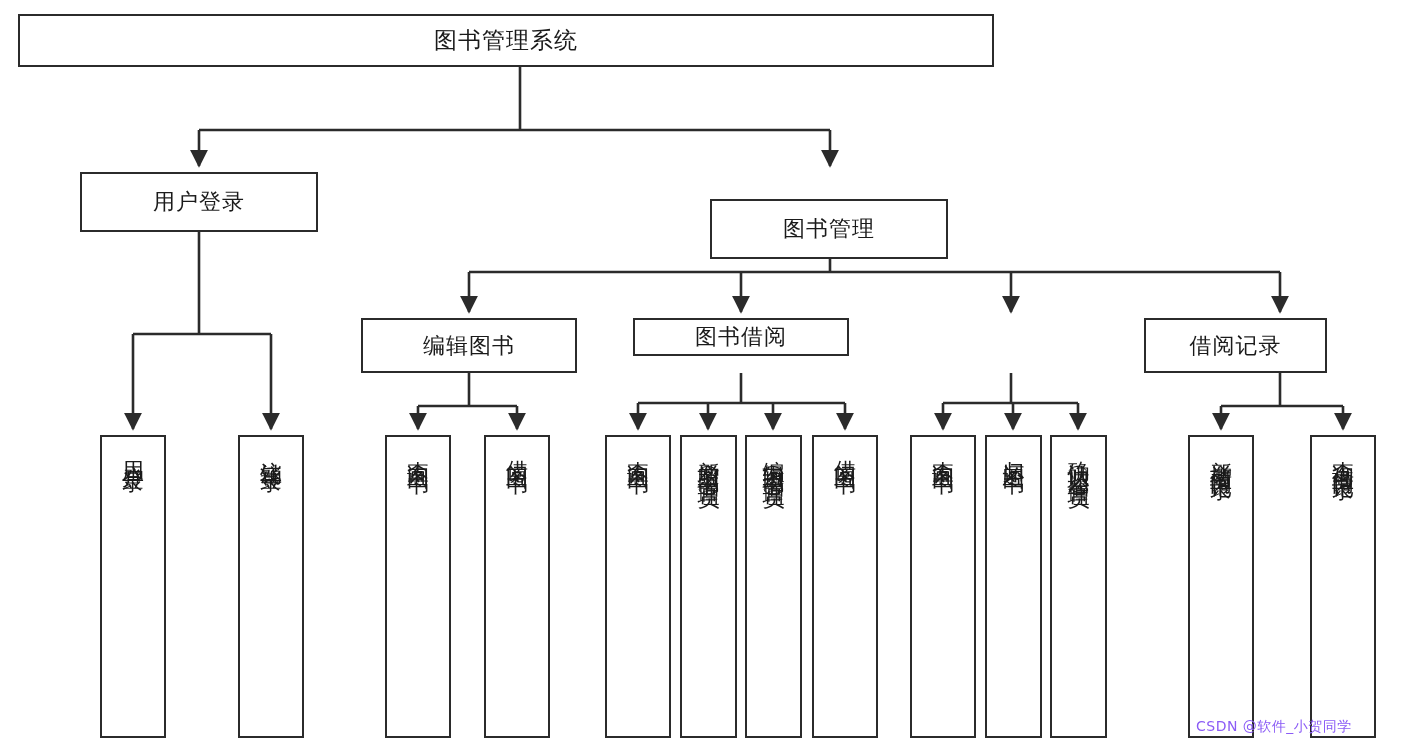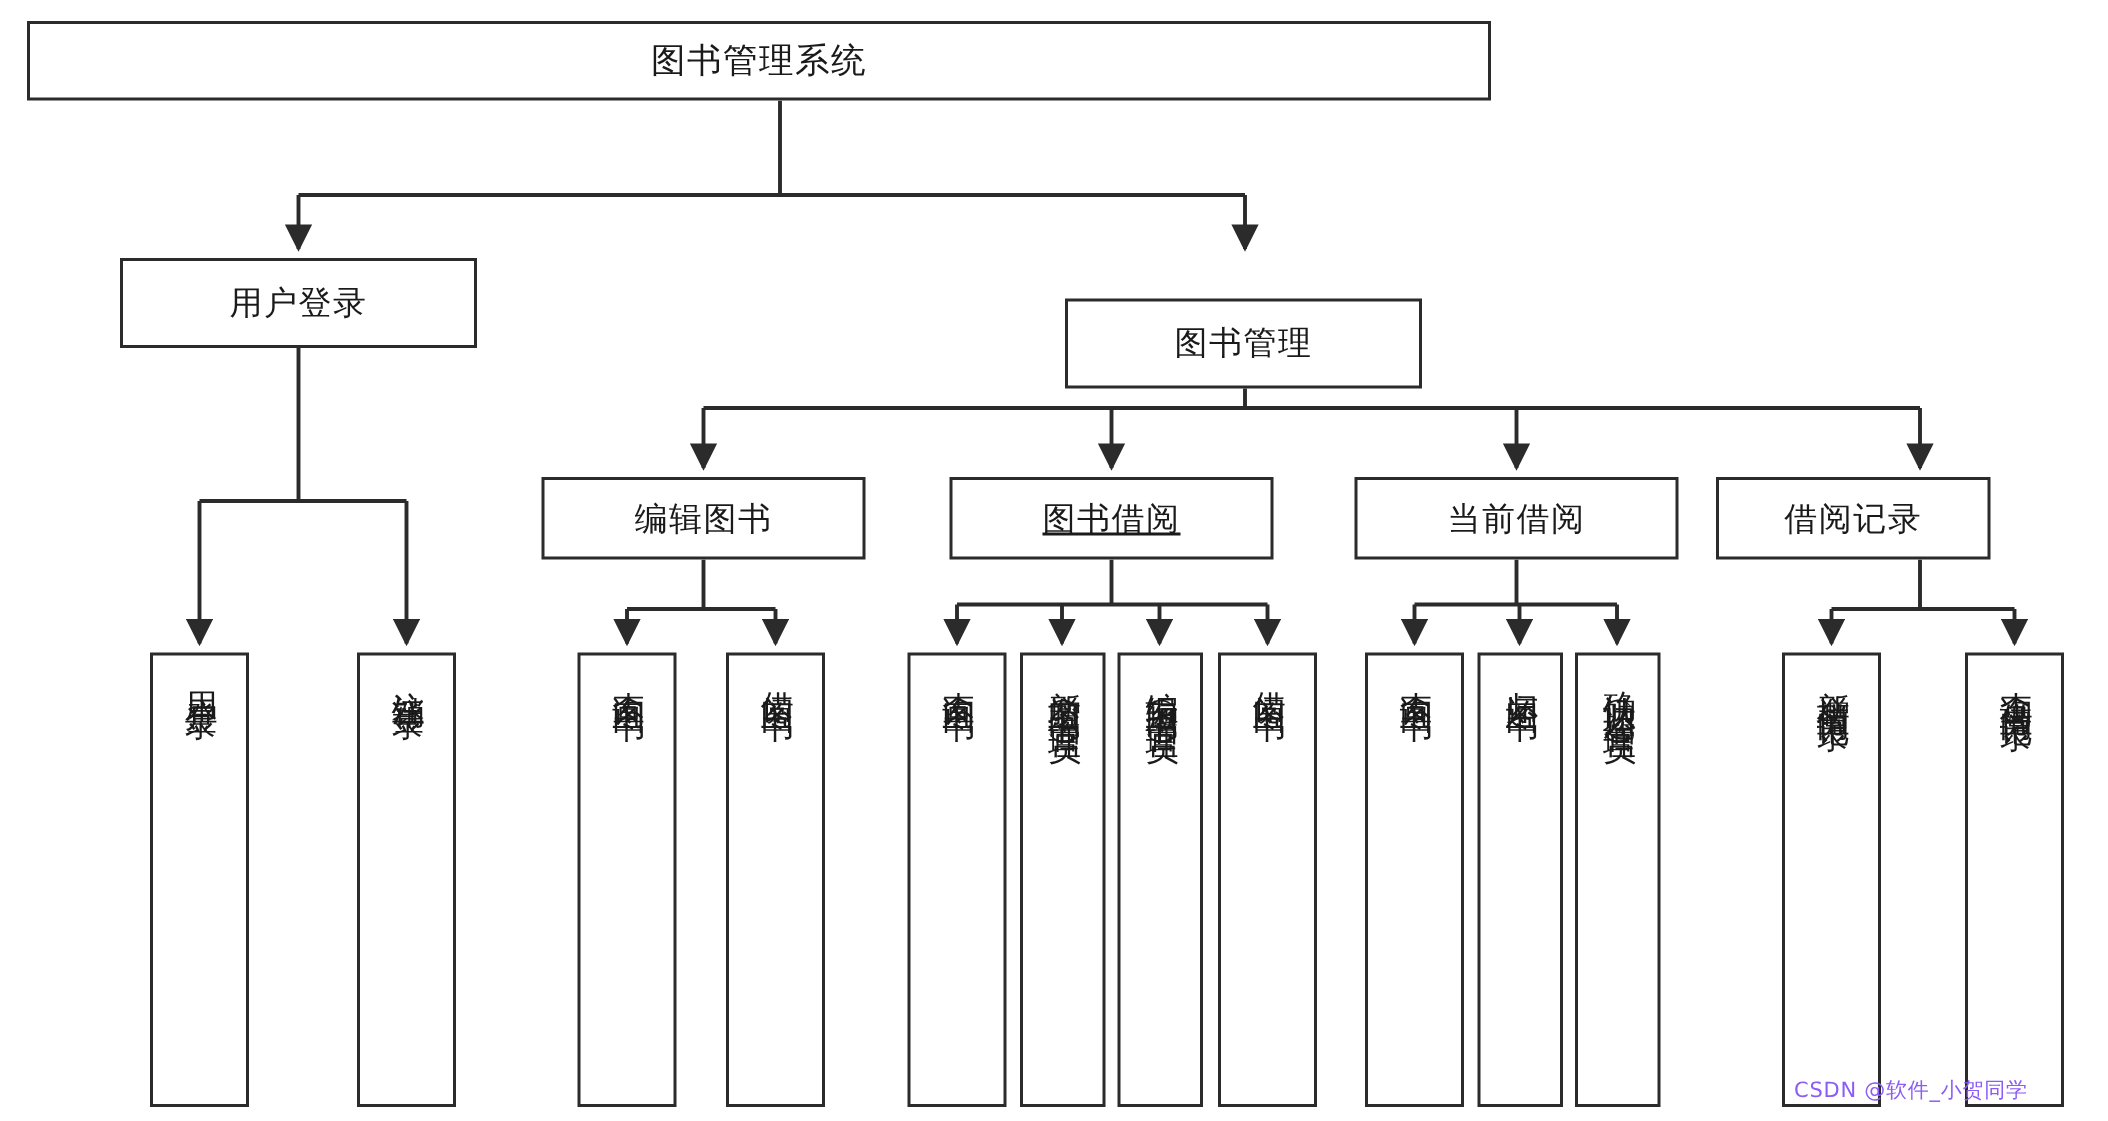--- a/index.html
+++ b/index.html
@@ -129,25 +129,22 @@
   <div class="node horiz" style="left:80px; top:172px; width:238px; height:60px;">
     <span>用户登录</span>
   </div>
   <div class="node horiz" style="left:710px; top:172px; width:238px; height:60px;margin-top:27px;">
     <span>图书管理</span>
   </div>
 
   <div class="node horiz" style="left:361px; top:318px; width:216px; height:55px;">
     <span>编辑图书</span>
   </div>
-  <div class="node horiz" style="left:633px; top:318px; width:216px; height:55px;text-decoration:underline;">
+  <div class="node horiz" style="left:633px; top:318px; width:216px; height:38px;">
     <span>图书借阅</span>
-  </div>
-  <div class="node horiz" style="left:903px; top:318px; width:216px; height:55px;">
-    <span>当前借阅</span>
   </div>
   <div class="node horiz" style="left:1144px; top:318px; width:183px; height:55px;">
     <span>借阅记录</span>
   </div>
 
   <div class="node vert" style="left:100px; top:435px; width:66px; height:303px;">
     <span>用户登录</span>
   </div>
   <div class="node vert" style="left:238px; top:435px; width:66px; height:303px;">
     <span>注销登录</span>

